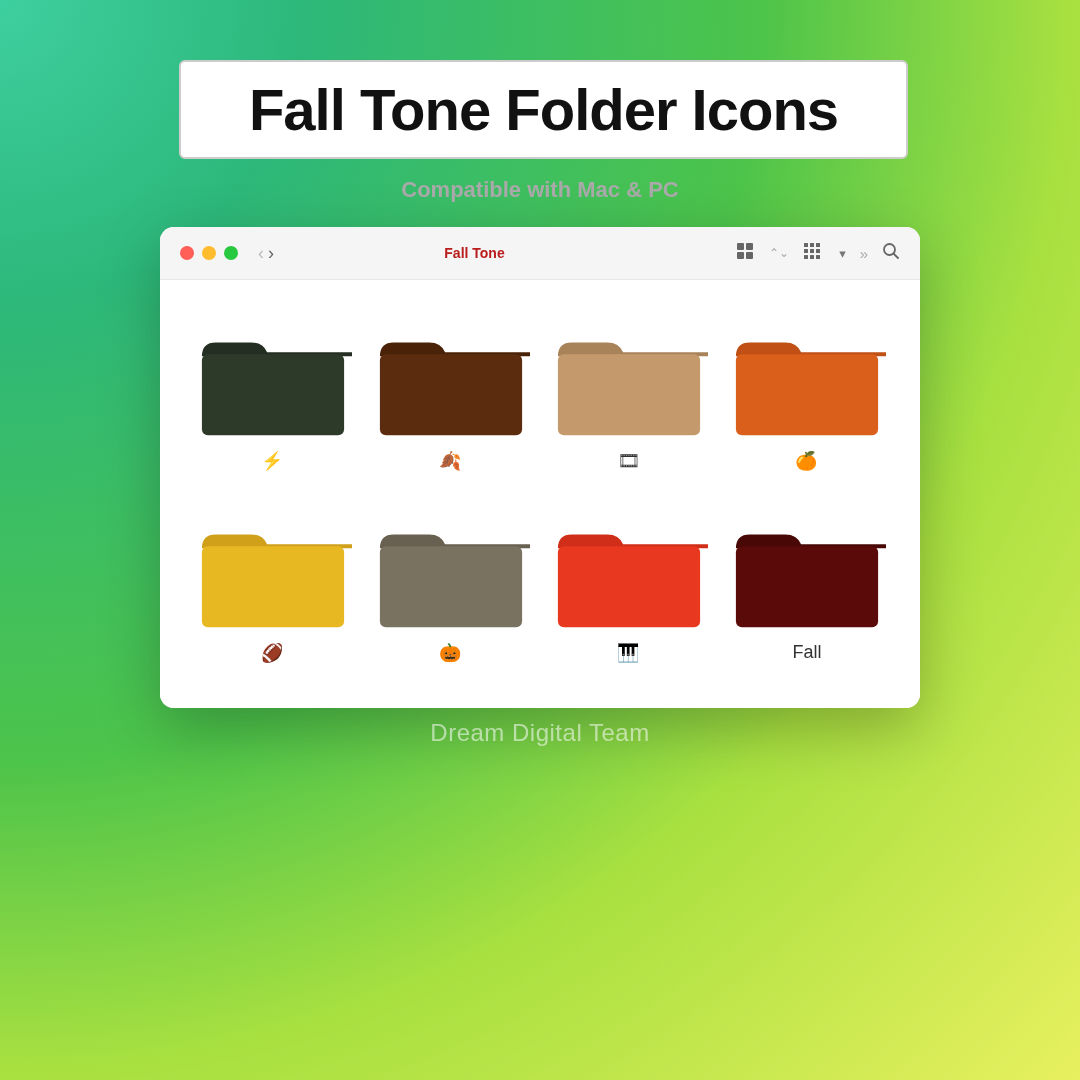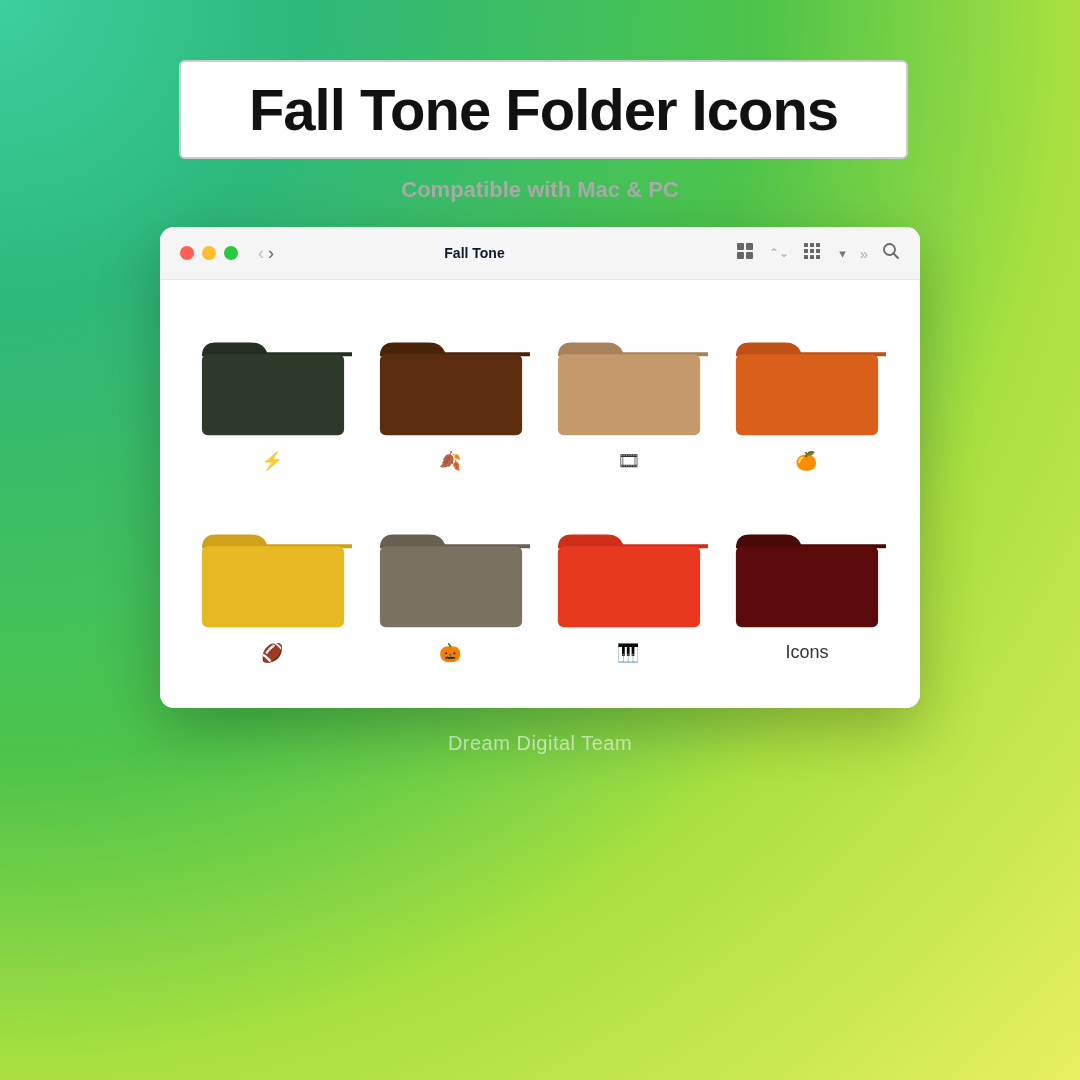--- a/index.html
+++ b/index.html
@@ -87,21 +87,21 @@
 
     .nav-arrow {
       color: #aaa;
       font-size: 18px;
       cursor: pointer;
     }
 
     .folder-name {
       font-size: 14px;
       font-weight: 600;
-      color: #0f172a;
+      color: #b91c1c;
       flex: 1;
       text-align: center;
       margin-left: -60px;
     }
 
     .toolbar-right {
       display: flex;
       align-items: center;
       gap: 14px;
       color: #555;
@@ -149,24 +149,24 @@
     }
 
     .folder-label {
       font-size: 18px;
       text-align: center;
       color: #333;
       min-height: 28px;
     }
 
     .brand-text {
-      font-size: 20px;
+      font-size: 24px;
       color: rgba(255,255,255,0.55);
       font-weight: 500;
-      margin-top: 24px;
+      margin-top: 11px;
       text-align: center;
       letter-spacing: 0.5px;
     }
   </style>
 </head>
 <body>
 
 <div class="title-box">
   <div class="title-text">Fall Tone Folder Icons</div>
 </div>
@@ -269,19 +269,19 @@
               <path d="M8,42 Q8,28 22,28 L58,28 Q70,28 74,38 L160,38 L160,42 Z" fill="#d02e18"></path>
               <rect x="8" y="40" width="144" height="82" rx="6" ry="6" fill="#e83820"></rect>
             </svg></div>
           <div class="folder-label">🎹</div>
         </div>
         <div class="folder-item">
           <div class="folder-icon"><svg viewBox="0 0 160 130" xmlns="http://www.w3.org/2000/svg">
               <path d="M8,42 Q8,28 22,28 L58,28 Q70,28 74,38 L160,38 L160,42 Z" fill="#480806"></path>
               <rect x="8" y="40" width="144" height="82" rx="6" ry="6" fill="#5a0a08"></rect>
             </svg></div>
-          <div class="folder-label">Icons</div>
+          <div class="folder-label">Fall</div>
         </div>
       </div>
   </div>
 </div>
 
 <div class="brand-text">Dream Digital Team</div>
 
 </body></html>

